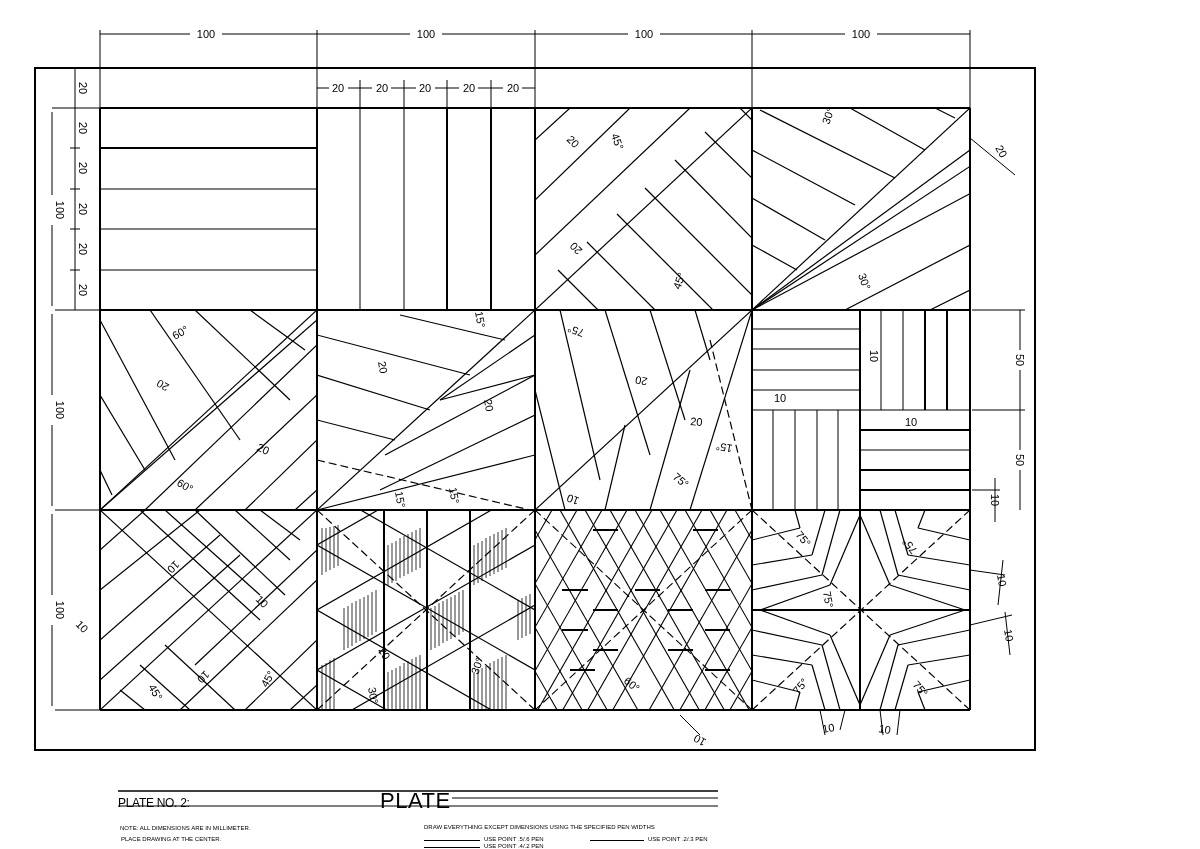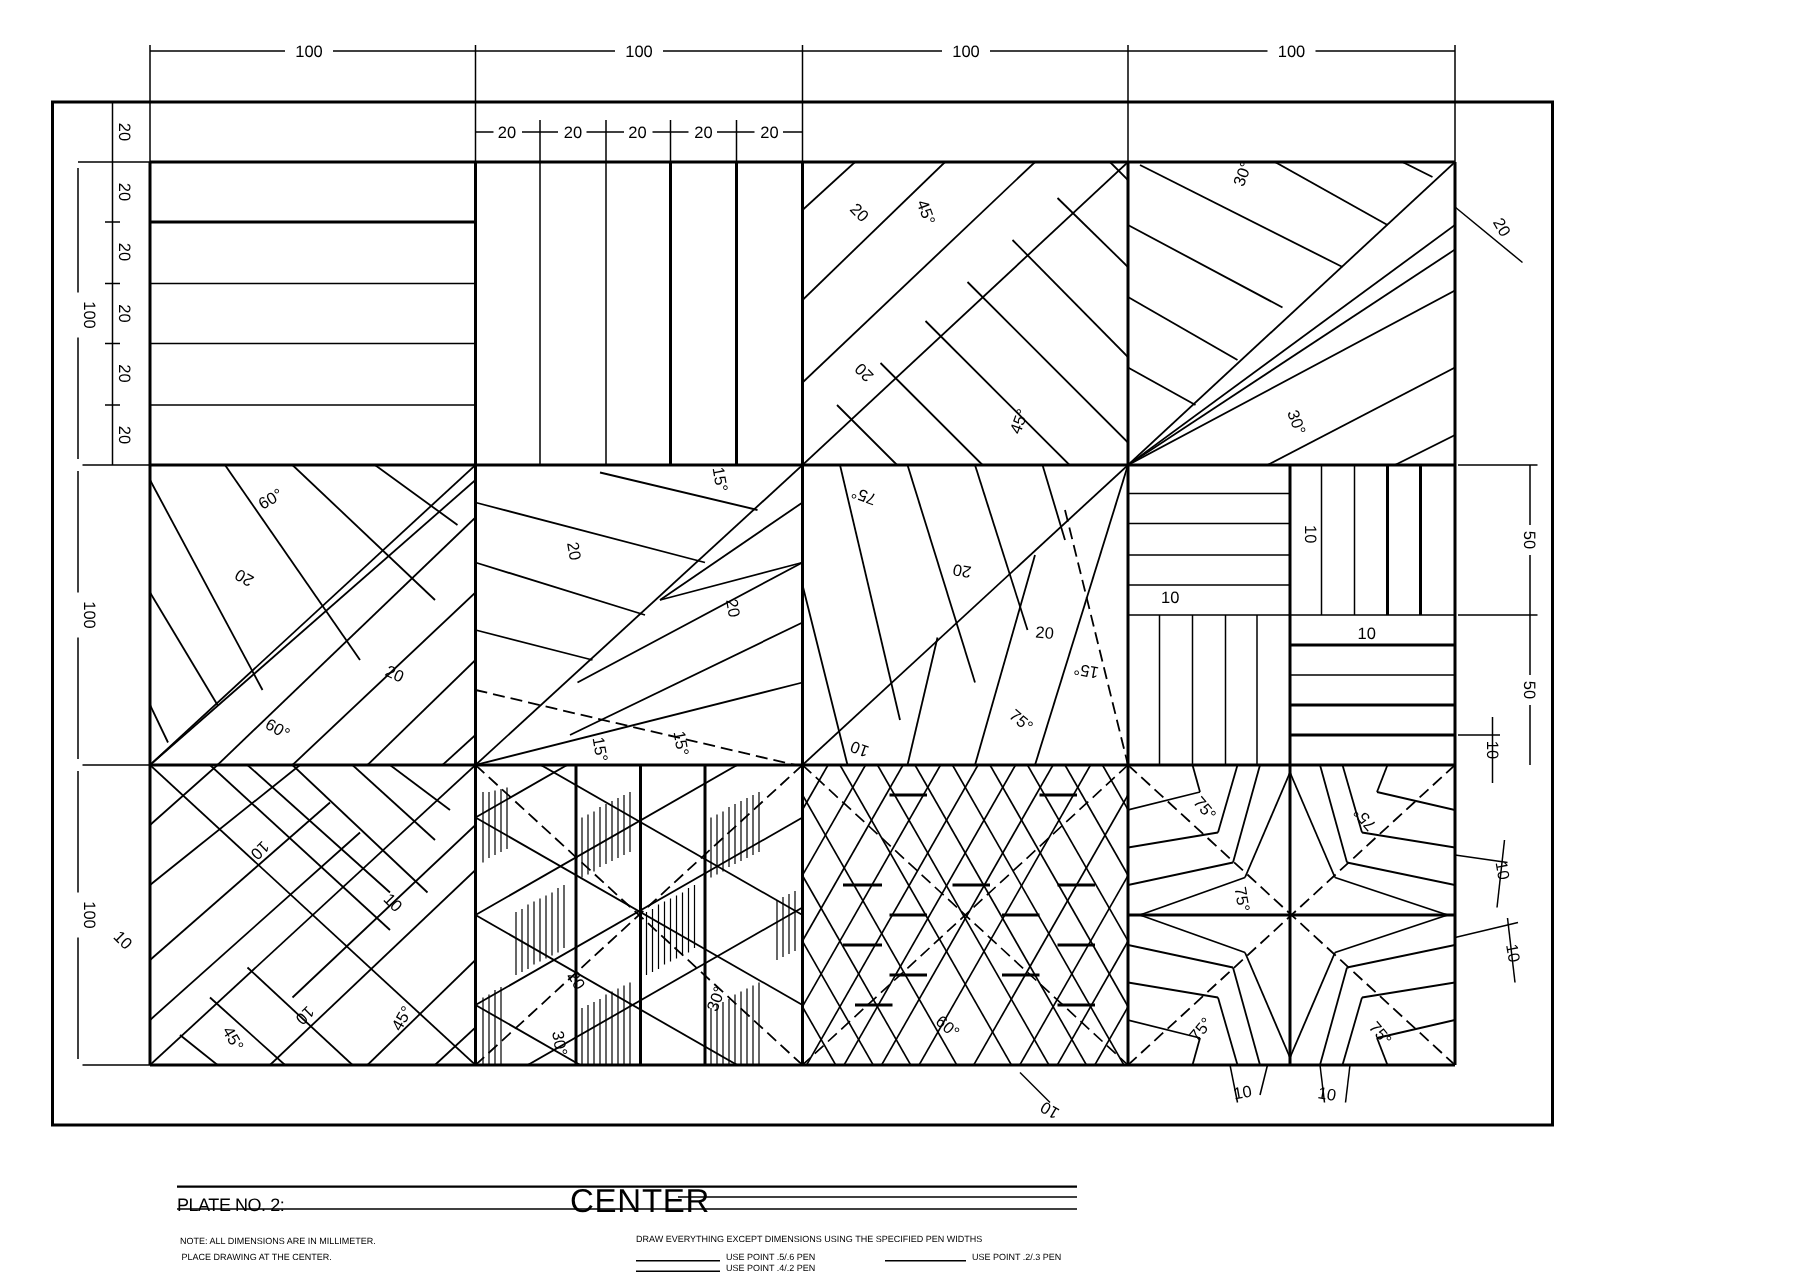--- a/index.html
+++ b/index.html
@@ -512,21 +512,21 @@
 
   <g stroke="#000">
     <line x1="118" y1="791" x2="718" y2="791" stroke-width="1.5"></line>
     <line x1="118" y1="806" x2="718" y2="806" stroke-width="1"></line>
     <line x1="452" y1="798" x2="718" y2="798" stroke-width="1"></line>
   </g>
 </svg>
 
 <div class="title-block">
   <div class="tb-text plate-no">PLATE NO. 2:</div>
-  <div class="tb-text plate-title">CENTER</div>
+  <div class="tb-text plate-title">PLATE</div>
   <div class="tb-text note1">NOTE: ALL DIMENSIONS ARE IN MILLIMETER.</div>
   <div class="tb-text note2">PLACE DRAWING AT THE CENTER.</div>
   <div class="tb-text pen-header">DRAW EVERYTHING EXCEPT DIMENSIONS USING THE SPECIFIED PEN WIDTHS</div>
   <div class="pen-line" style="left:424px; top:840px; width:56px;"></div>
   <div class="tb-text pen1">USE POINT .5/.6 PEN</div>
   <div class="pen-line" style="left:424px; top:847px; width:56px;"></div>
   <div class="tb-text pen2">USE POINT .4/.2 PEN</div>
   <div class="pen-line" style="left:590px; top:840px; width:54px;"></div>
   <div class="tb-text pen3">USE POINT .2/.3 PEN</div>
 </div>

